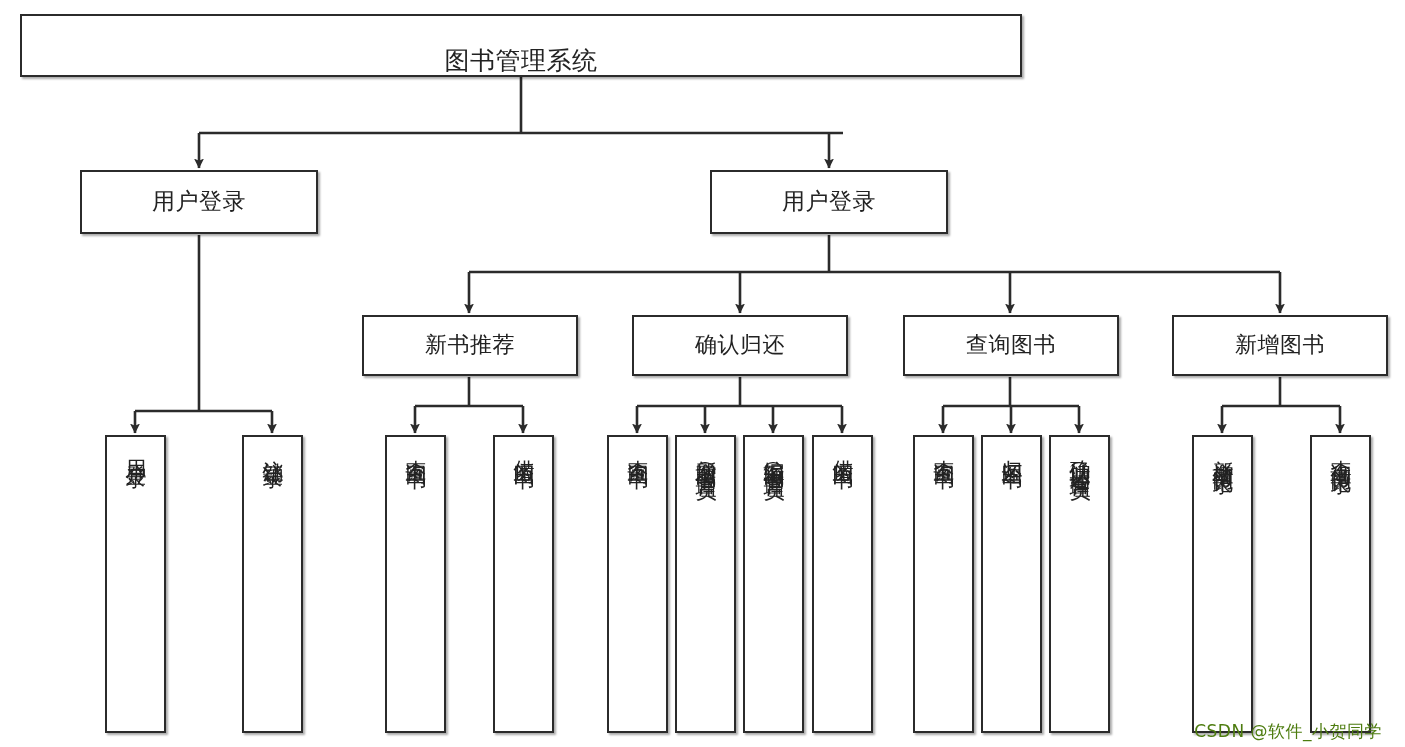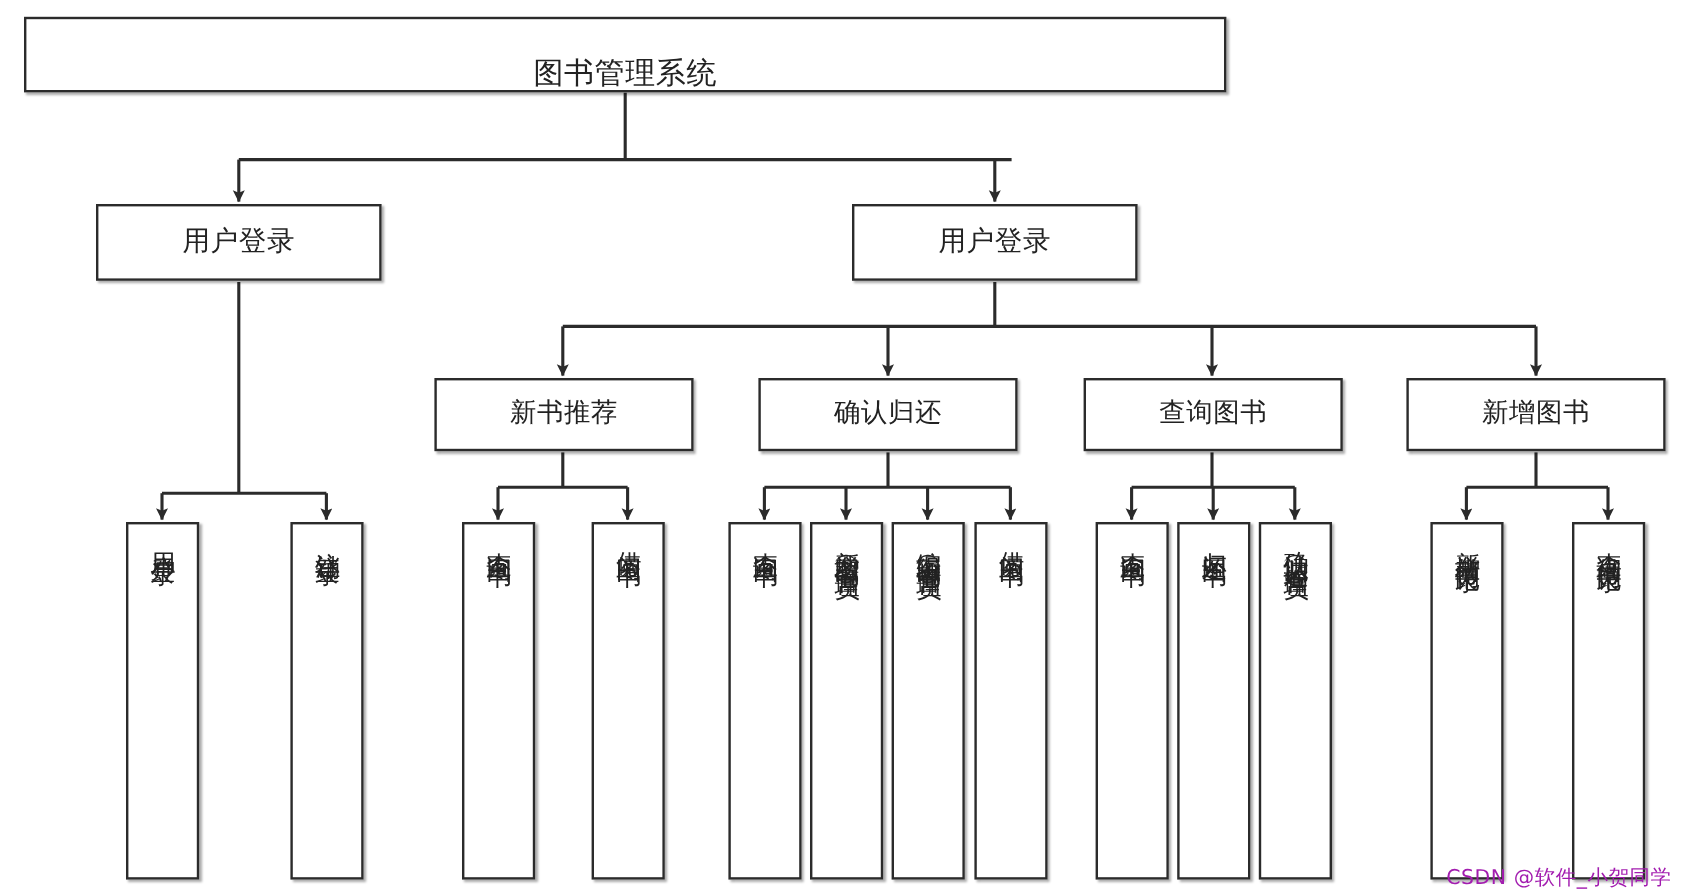--- a/index.html
+++ b/index.html
@@ -55,24 +55,24 @@
     text-orientation: upright;
     letter-spacing: 3px;
     line-height: 1;
   }
   .n-root .label { font-size: 25px; }
   .n-l1 .label   { font-size: 23px; }
   .n-l2 .label   { font-size: 22px; }
   .n-leaf .label { font-size: 21px; }
   .watermark {
     position: absolute;
-    right: 12px;
+    right: 23px;
     bottom: 4px;
     font-size: 17px;
-    color: #a21caf;
+    color: #4d7c0f;
     z-index: 6;
     white-space: nowrap;
     letter-spacing: 0.5px;
   }
 </style>
 </head>
 <body>
 
 <div id="diagram-root">
 

